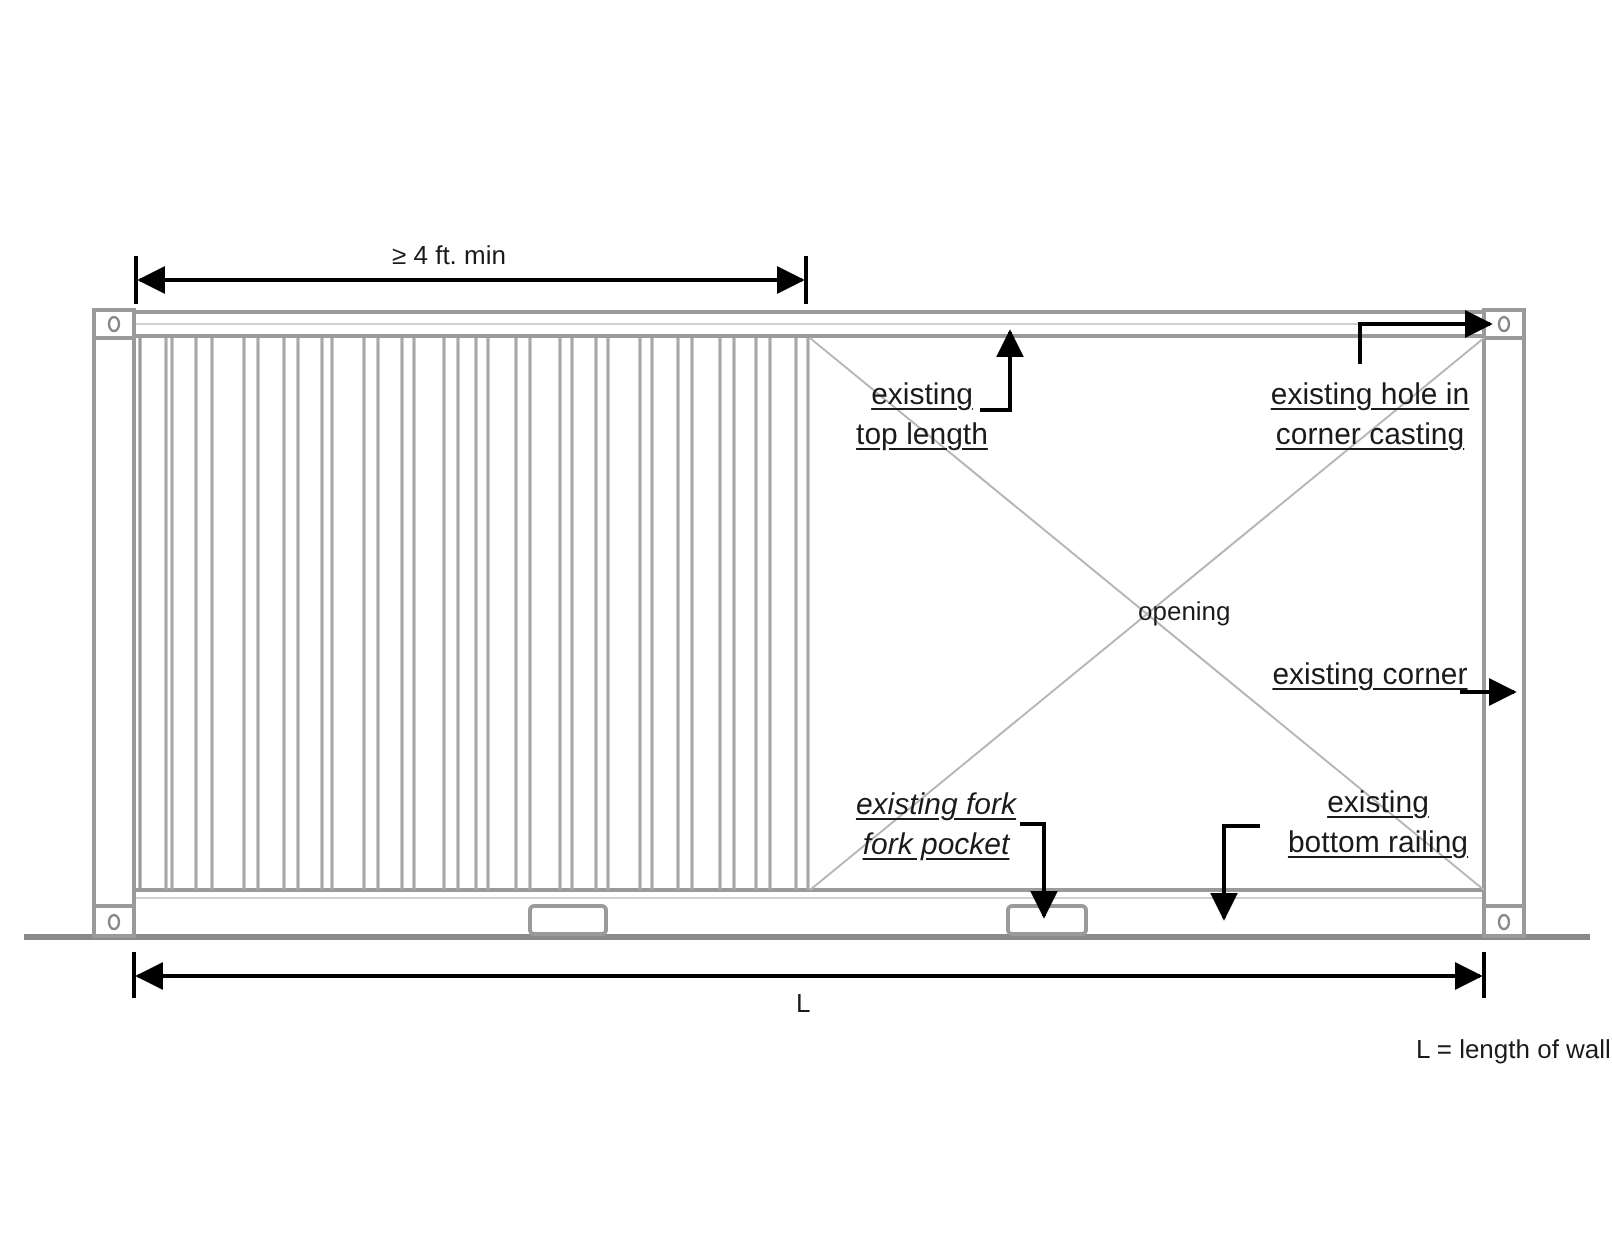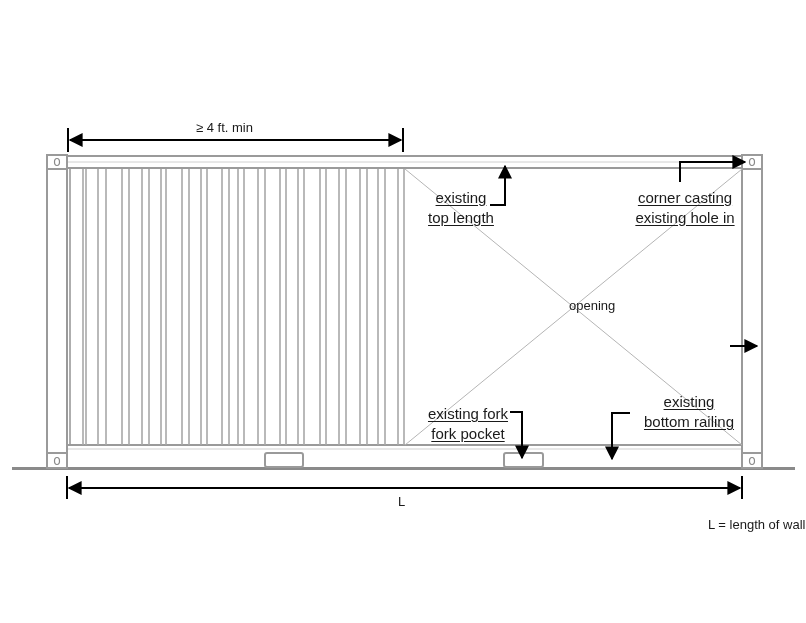--- a/index.html
+++ b/index.html
@@ -120,28 +120,29 @@
 <div class="plain" style="left:398px;top:493px;">L</div>
 <div class="plain" style="left:708px;top:516px;">L = length of wall</div>
 <div class="plain" style="left:569px;top:297px;">opening</div>
 
 <div class="lbl" style="left:416px;top:188px;width:78px;">
   <span>existing</span>
   <span>top length</span>
 </div>
 
 <div class="lbl" style="left:620px;top:188px;width:118px;">
+  <span>existing hole in</span>
   <span>corner casting</span>
-  <span>existing hole in</span>
 </div>
 
 <div class="lbl" style="left:620px;top:328px;width:118px;">
+  <span>existing corner</span>
 </div>
 
-<div class="lbl" style="left:414px;top:404px;width:96px;">
+<div class="lbl" style="left:414px;top:393px;width:96px;font-style:italic;">
   <span>existing fork</span>
   <span>fork pocket</span>
 </div>
 
 <div class="lbl" style="left:630px;top:392px;width:106px;">
   <span>existing</span>
   <span>bottom railing</span>
 </div>
 
 </body></html>

